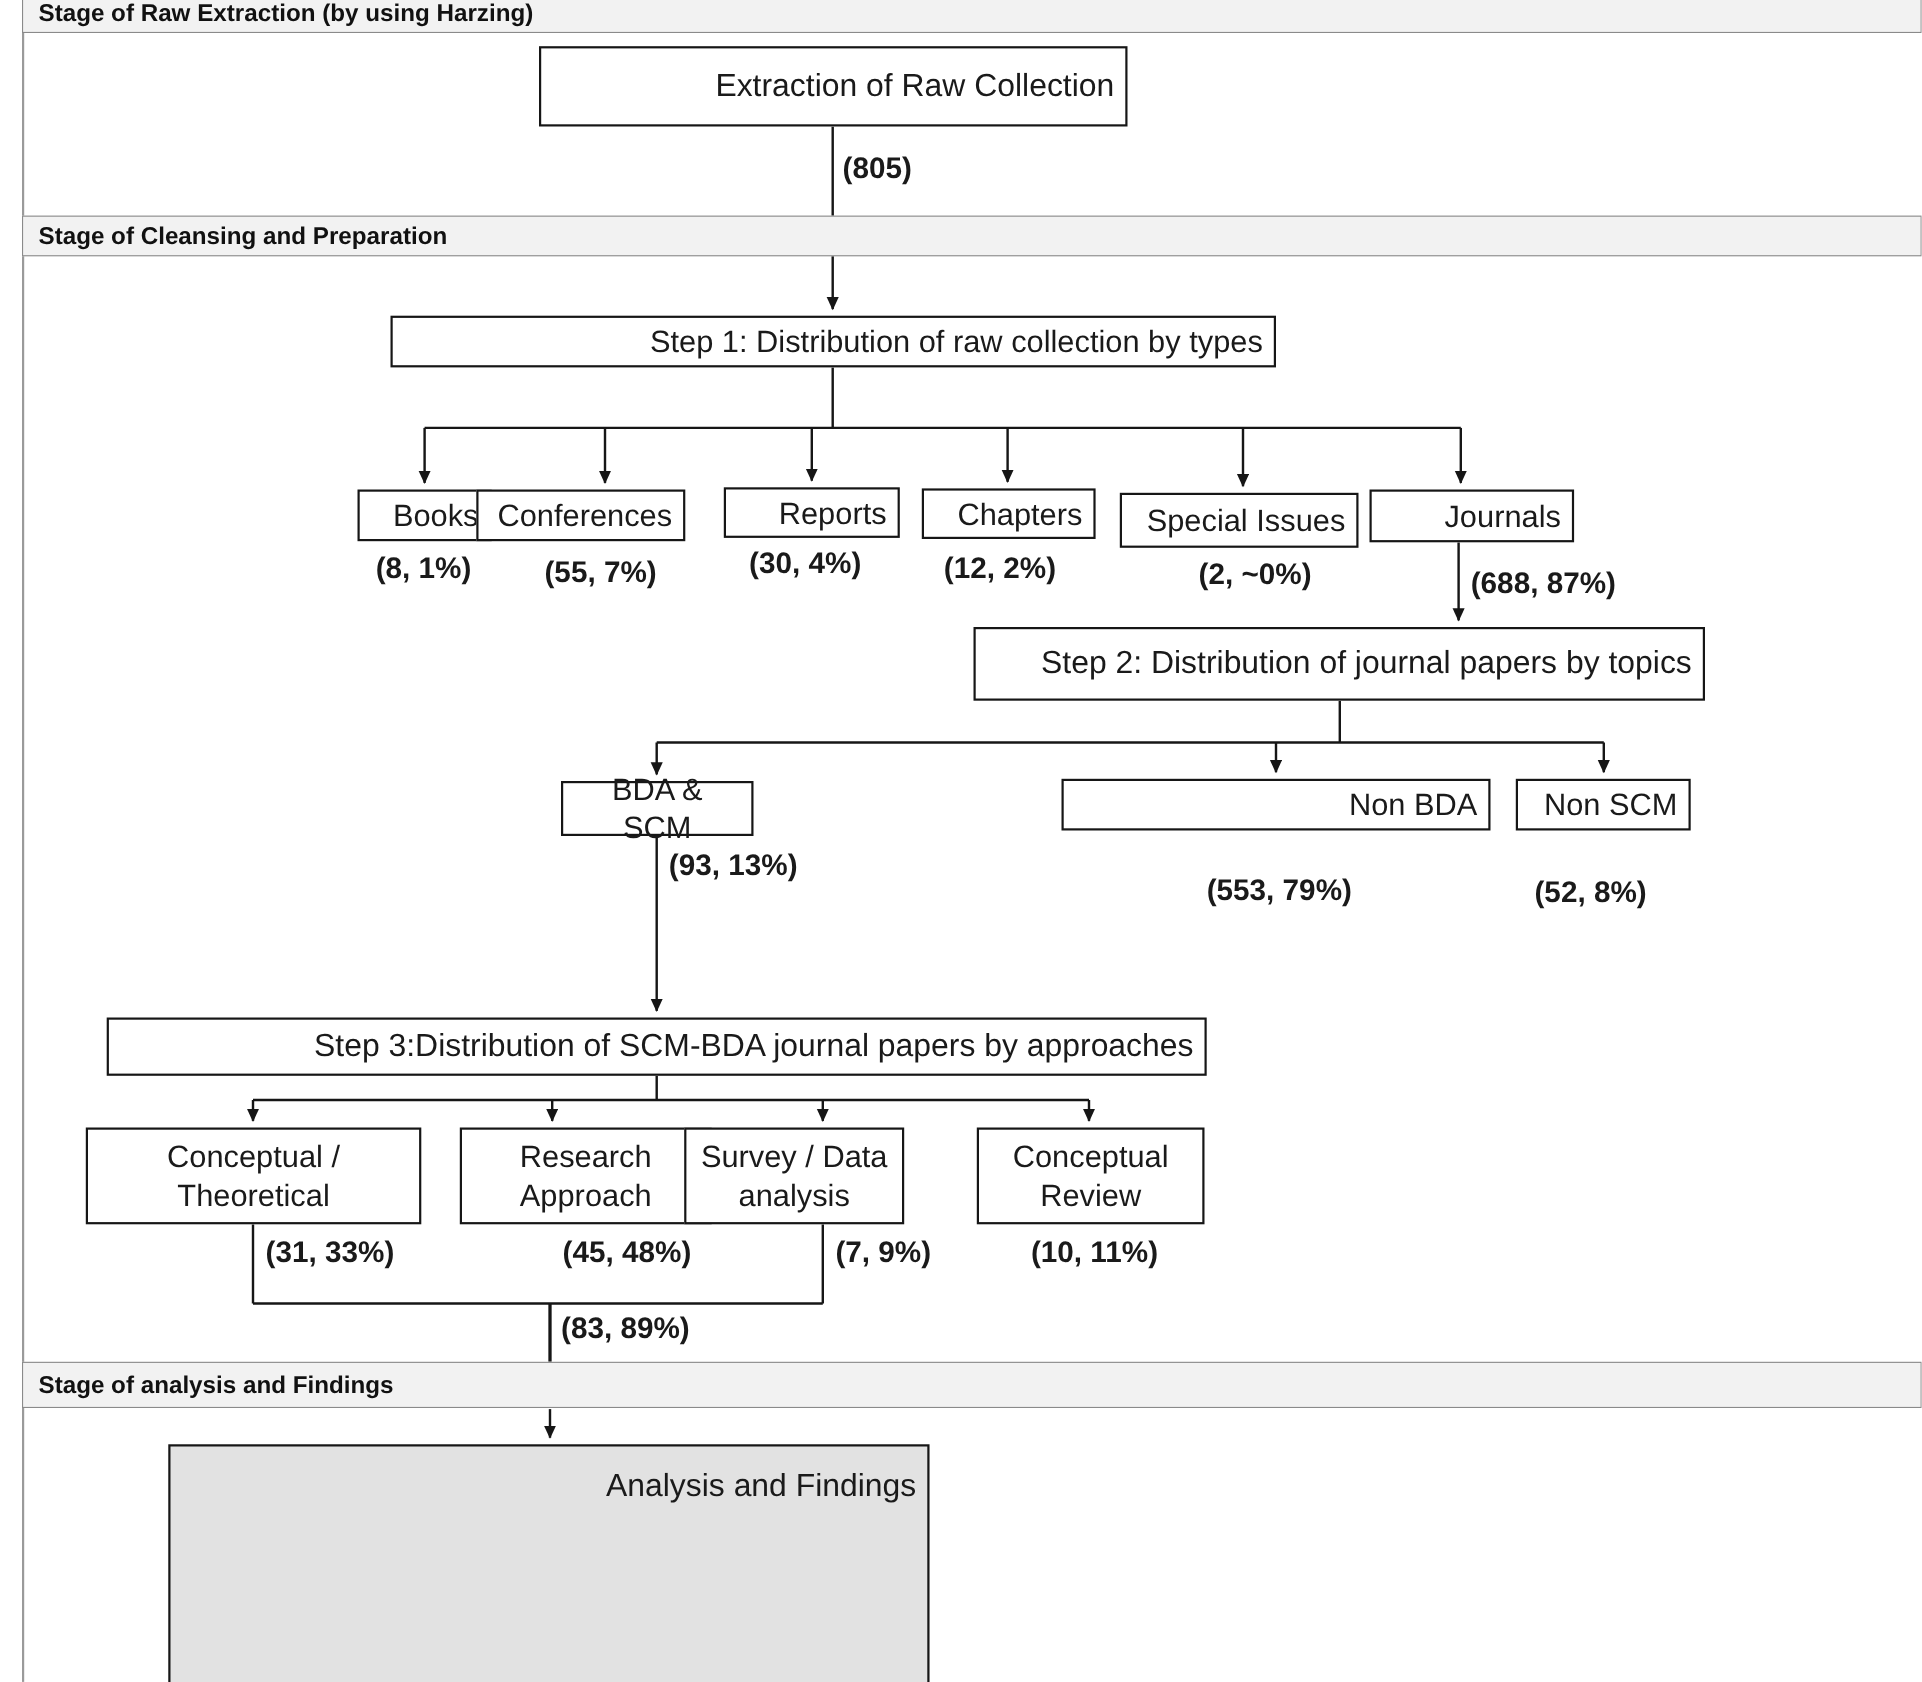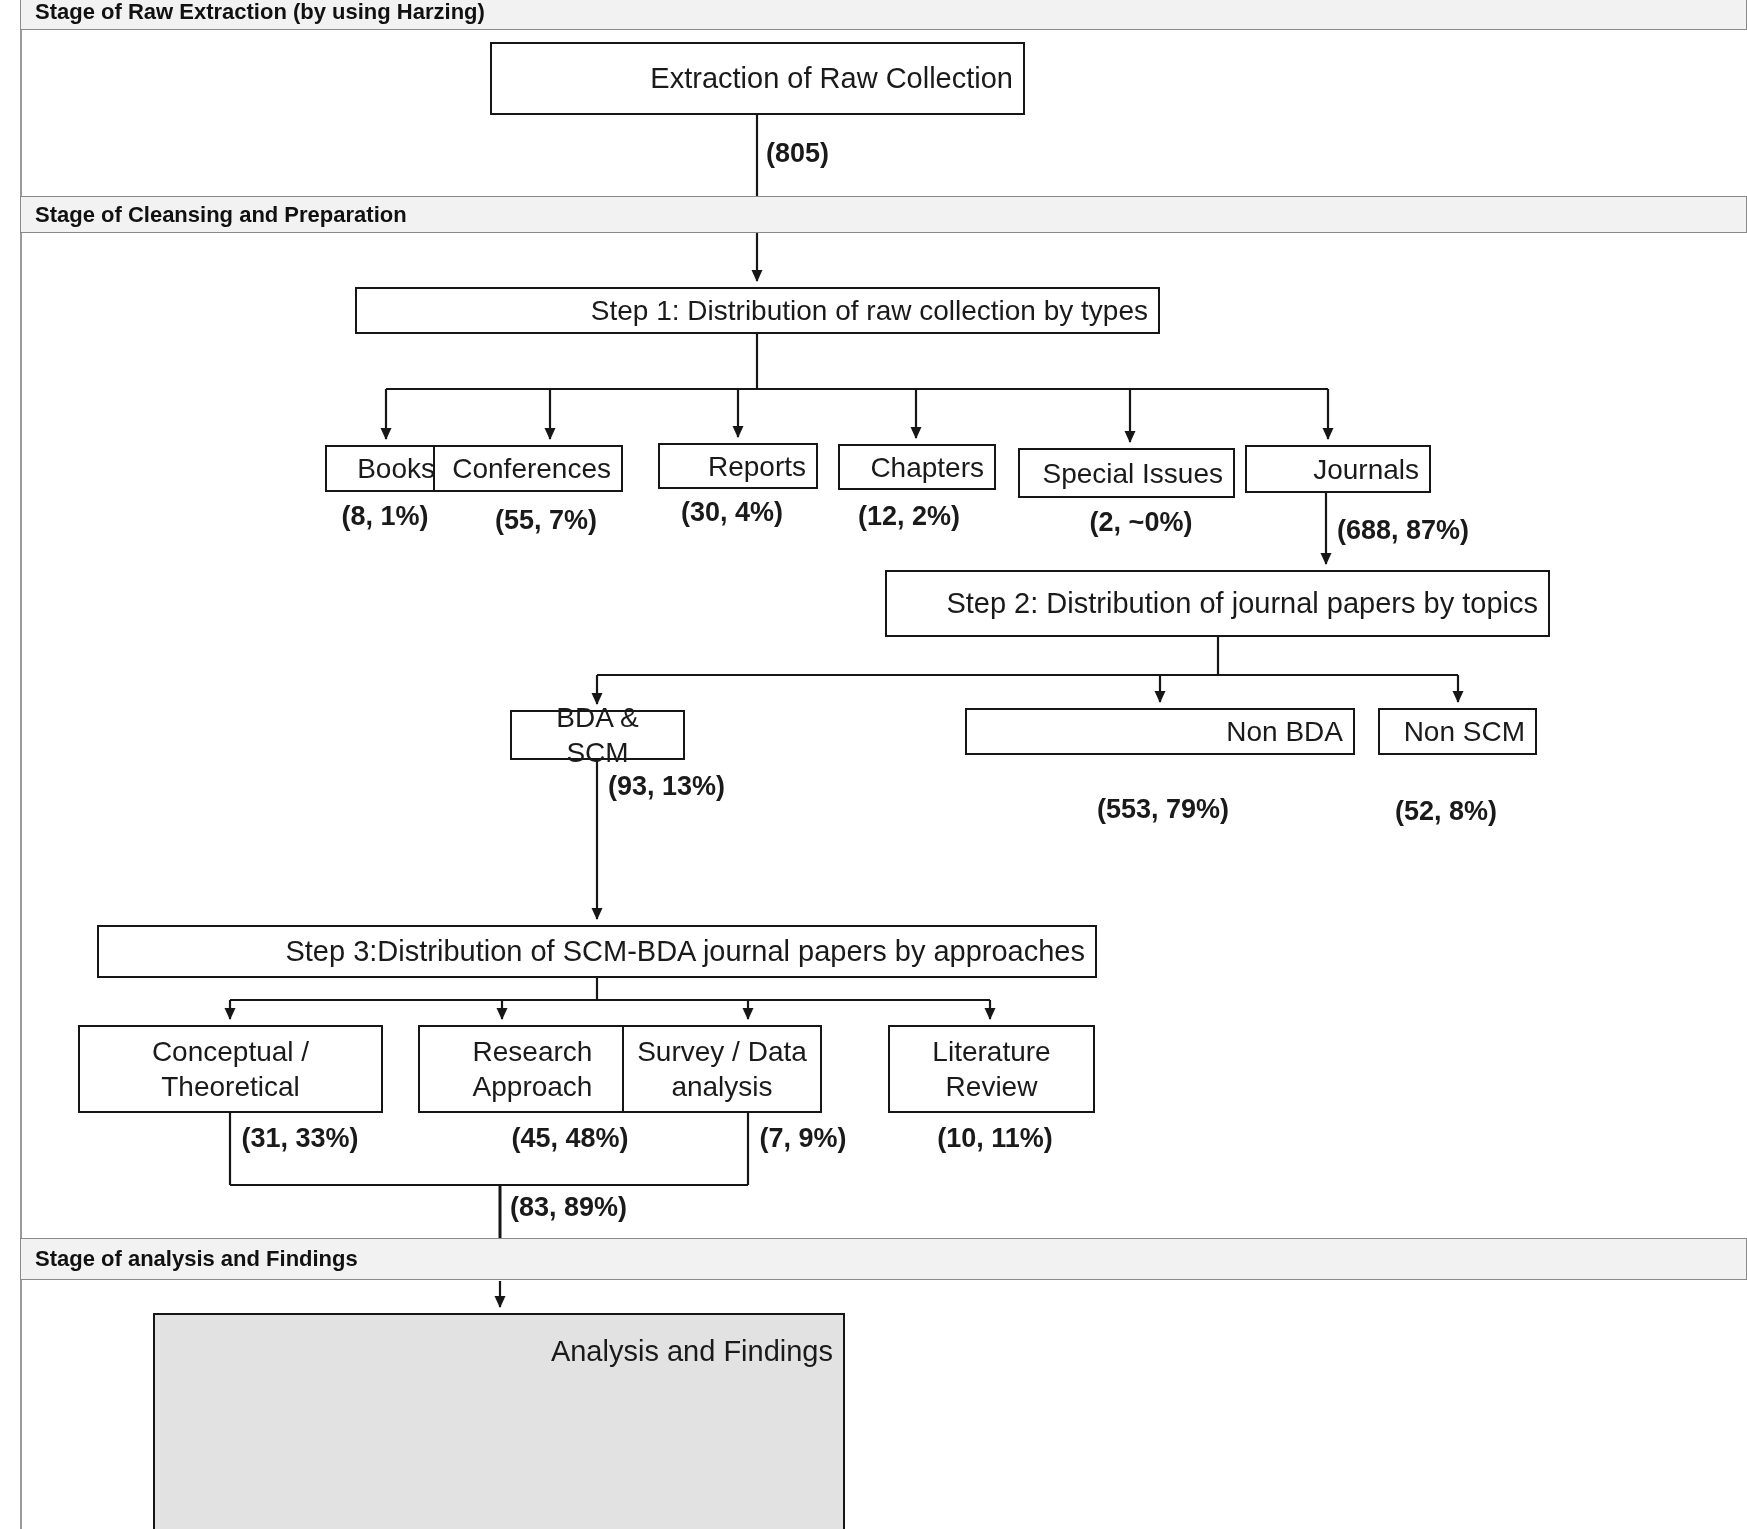--- a/index.html
+++ b/index.html
@@ -176,21 +176,21 @@
   <span>Research Approach</span>
 </div>
 <div class="count centered" style="left:570px; top:1123px;">(45, 48%)</div>
 
 <div class="node" style="left:622px; top:1025px; width:200px; height:88px;">
   <span>Survey / Data analysis</span>
 </div>
 <div class="count centered" style="left:803px; top:1123px;">(7, 9%)</div>
 
 <div class="node" style="left:888px; top:1025px; width:207px; height:88px;">
-  <span>Literature Review</span>
+  <span>Conceptual Review</span>
 </div>
 <div class="count centered" style="left:995px; top:1123px;">(10, 11%)</div>
 
 <div class="count" style="left:510px; top:1192px;">(83, 89%)</div>
 
 <div class="node big grey" style="left:153px; top:1313px; width:692px; height:230px;">
   <span>Analysis and Findings</span>
 </div>
 
 </body></html>

